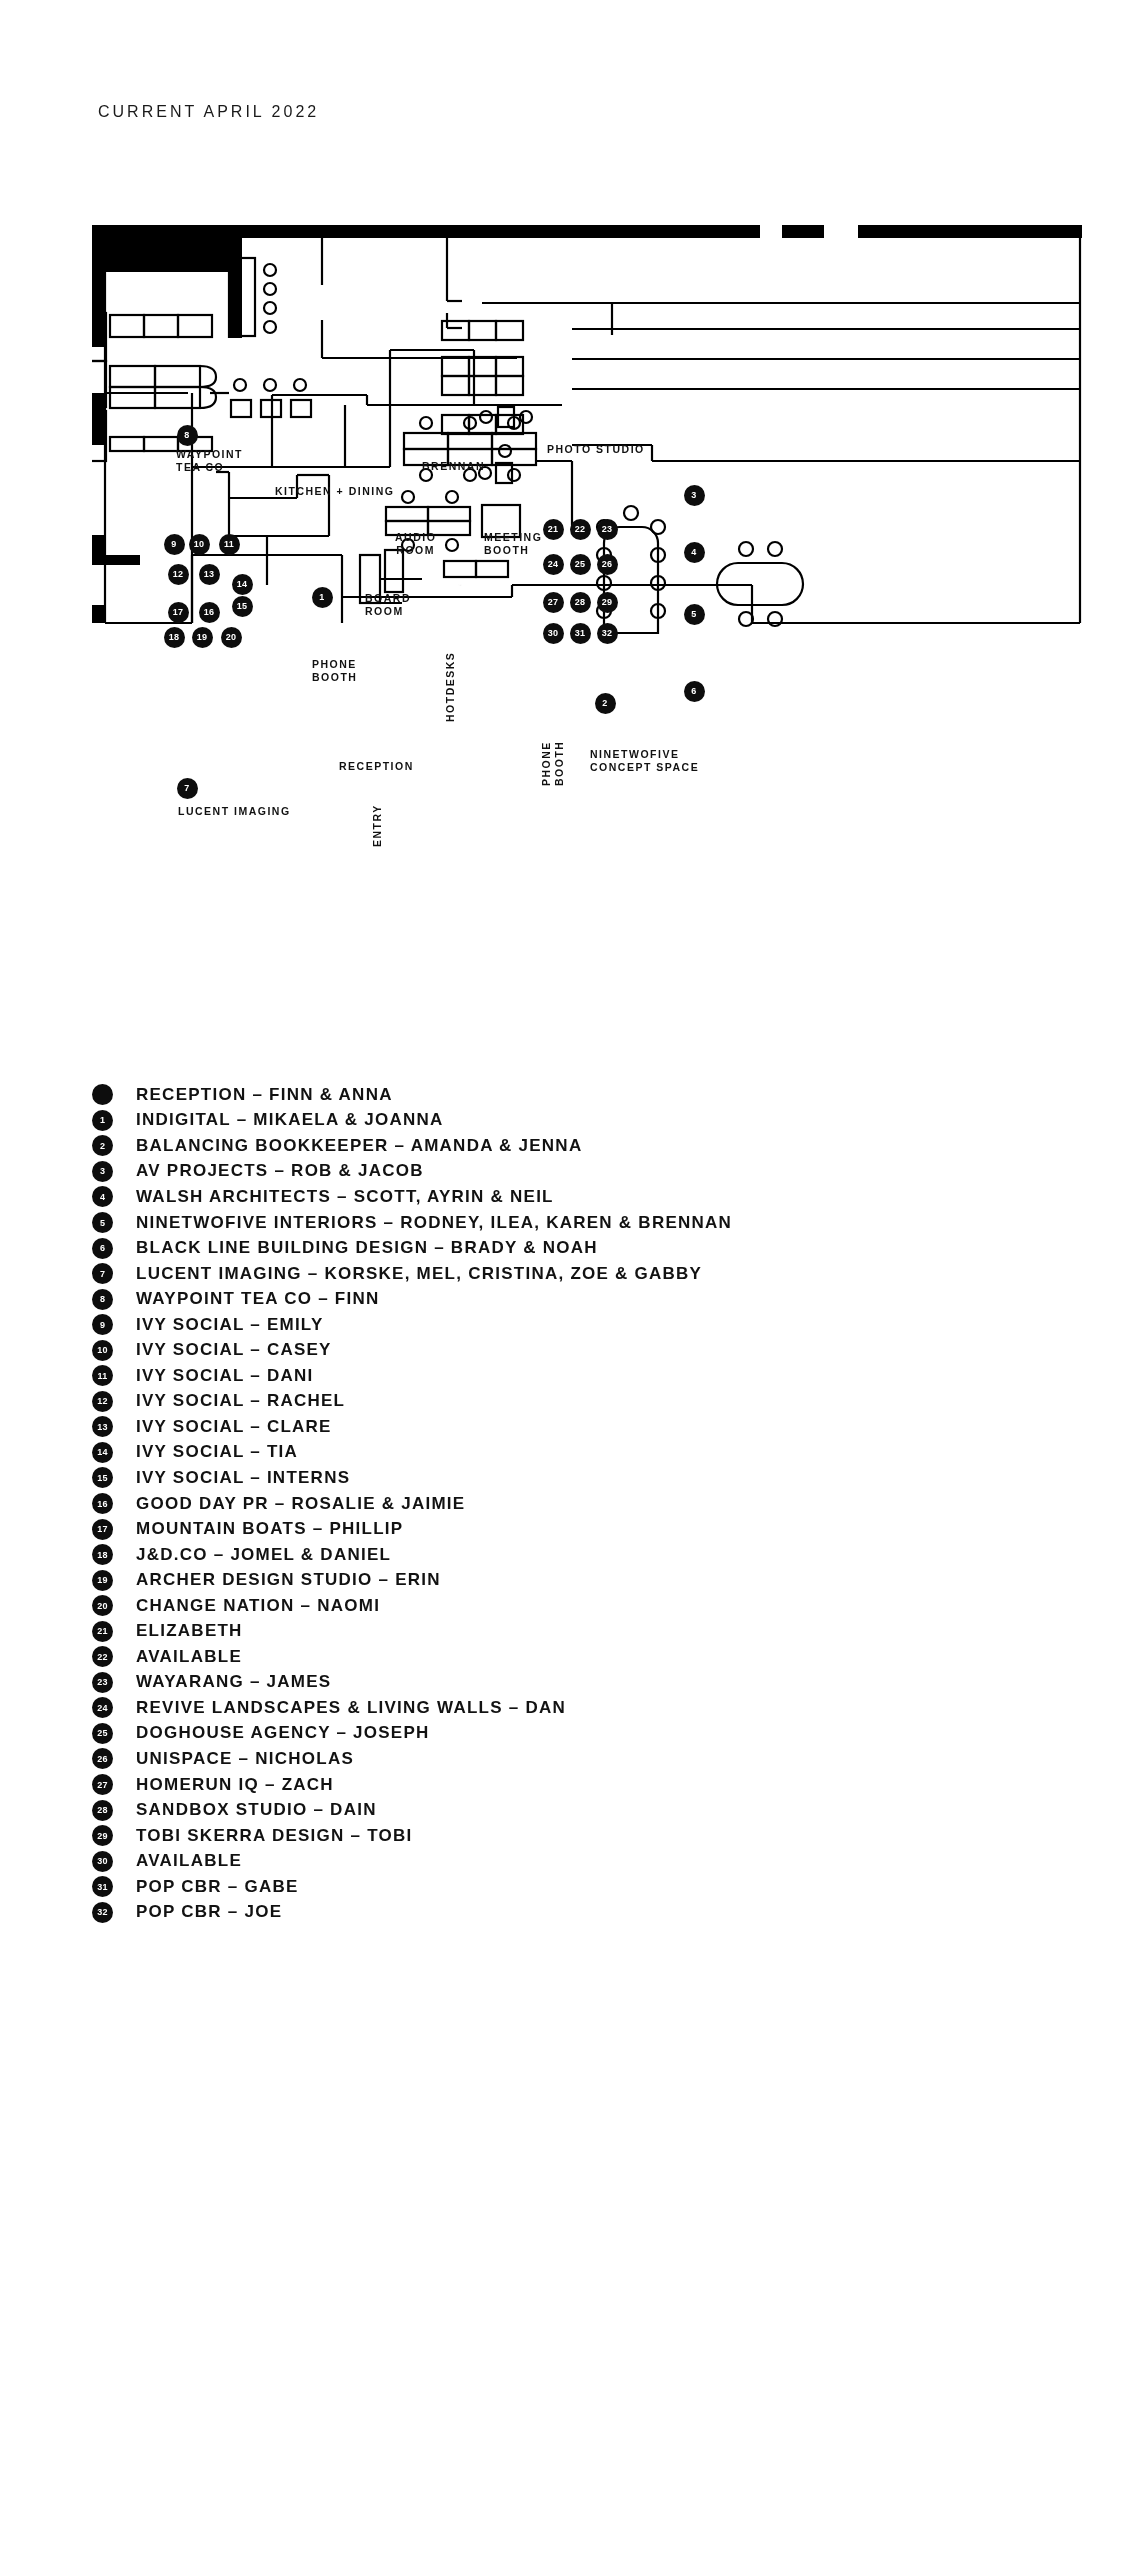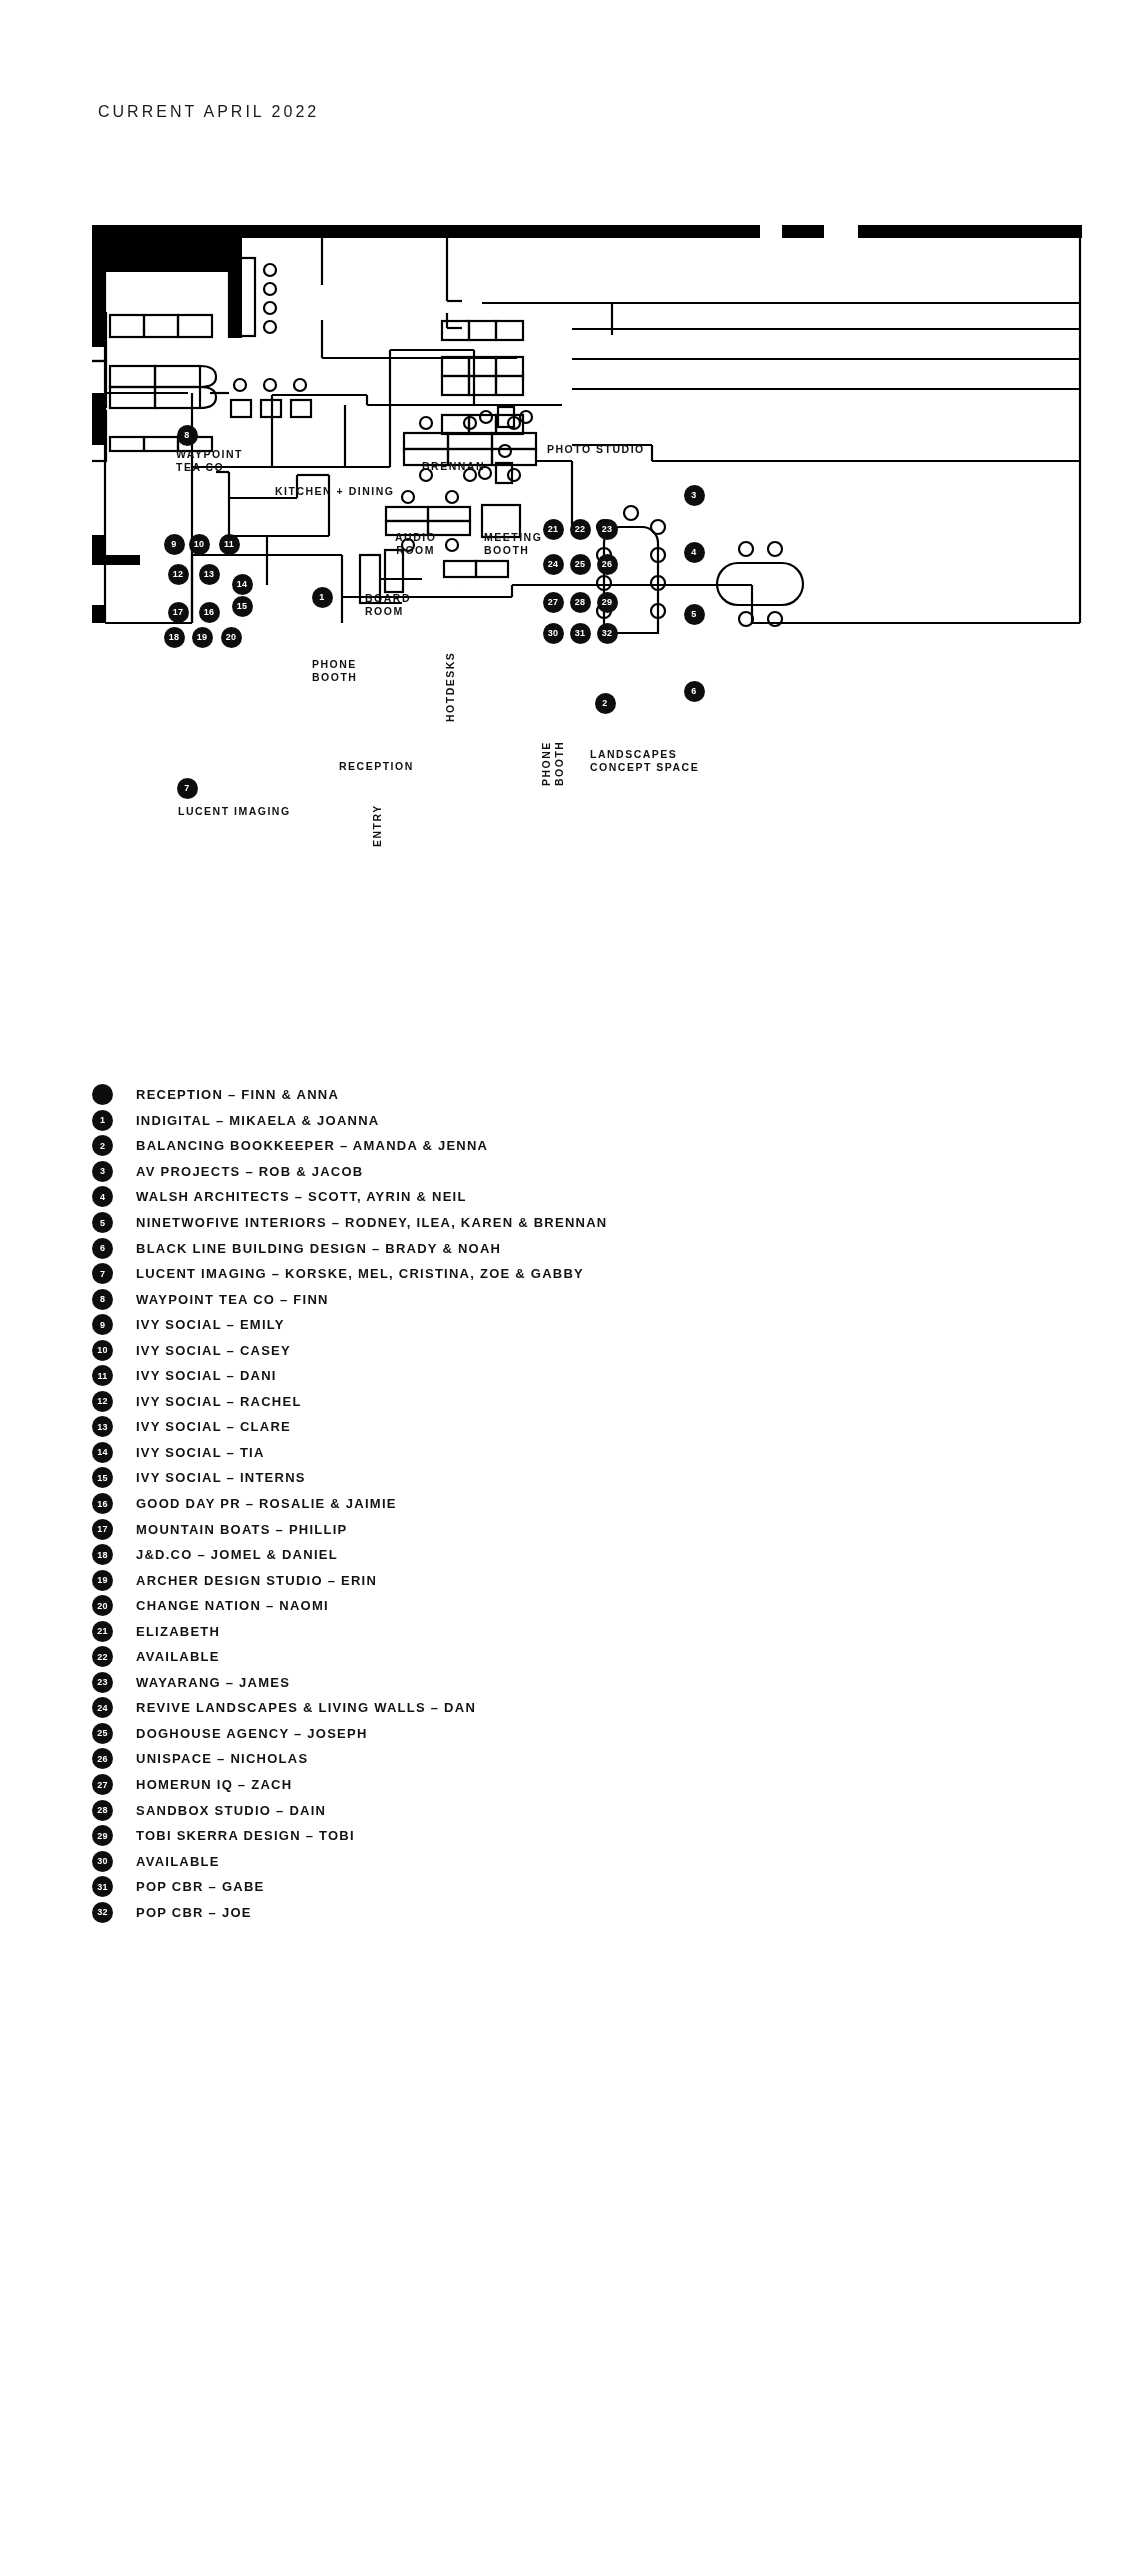--- a/index.html
+++ b/index.html
@@ -93,21 +93,21 @@
     color: #ffffff;
     display: flex;
     align-items: center;
     justify-content: center;
     font-size: 9px;
     font-weight: 700;
     letter-spacing: 0.2px;
   }
   .legend-text {
     margin-left: 23px;
-    font-size: 13px;
+    font-size: 17px;
     font-weight: 700;
     letter-spacing: 1.25px;
     color: #121212;
     white-space: nowrap;
   }
 </style>
 </head>
 <body>
 
 <div id="page">
@@ -369,21 +369,21 @@
     <div class="plan-label" style="left:392px; top:306px;">MEETING
 BOOTH</div>
     <div class="plan-label" style="left:273px; top:367px;">BOARD
 ROOM</div>
     <div class="plan-label" style="left:220px; top:433px;">PHONE
 BOOTH</div>
     <div class="plan-label" style="left:247px; top:535px;">RECEPTION</div>
     <div class="plan-label vert" style="left:352px; top:497px;">HOTDESKS</div>
     <div class="plan-label vert" style="left:448px; top:561px;">PHONE
 BOOTH</div>
-    <div class="plan-label" style="left:498px; top:523px;">LANDSCAPES
+    <div class="plan-label" style="left:498px; top:523px;">NINETWOFIVE
 CONCEPT SPACE</div>
     <div class="plan-label" style="left:86px;  top:580px;">LUCENT IMAGING</div>
     <div class="plan-label vert" style="left:279px; top:622px;">ENTRY</div>
 
     <div id="markers">
         <div class="dot m" style="left: 95px; top: 210px;">8</div>
         <div class="dot m" style="left: 602px; top: 270px;">3</div>
         <div class="dot m" style="left: 602px; top: 327px;">4</div>
         <div class="dot m" style="left: 602px; top: 389px;">5</div>
         <div class="dot m" style="left: 602px; top: 466px;">6</div>

